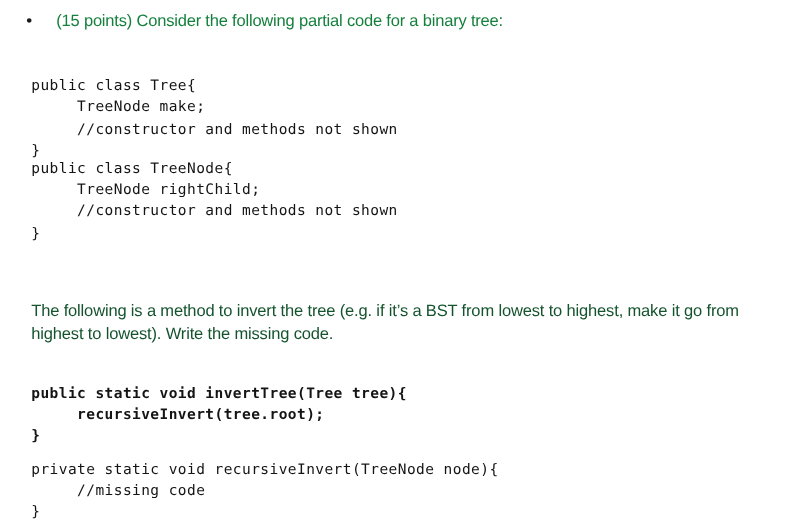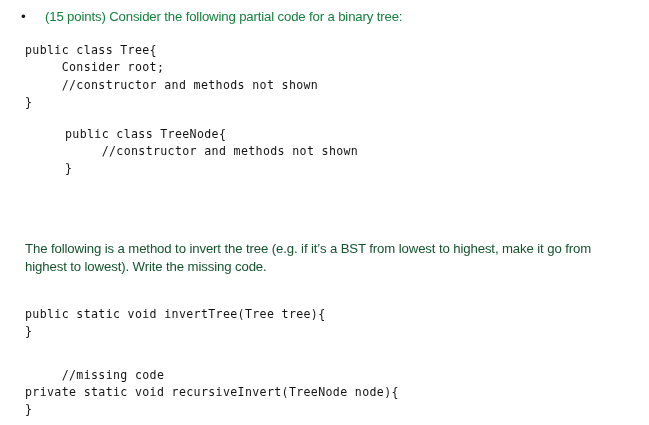--- a/index.html
+++ b/index.html
@@ -72,38 +72,38 @@
     white-space: pre;
     color: #141414;
     letter-spacing: 0.35px;
   }
   .code-block .code-line {
     white-space: pre;
     display: block;
     height: 17.4px;
   }
 
-  #code-tree        { top: 26px; margin-top: 16px;  }
-  #code-treenode    { top: 114px; margin-left: 40px; }
-  #code-inverttree  { top: 294px; }
+  #code-tree        { top: 44px; margin-top: 16px;  }
+  #code-treenode    { top: 114px; }
+  #code-inverttree  { top: 294px; font-weight: bold; }
   #code-recursive   { top: 355px; }
 </style>
 </head>
 <body>
 
 <div class="page">
 
   <div class="bullet-row">
     <span class="bullet-marker">•</span>
     <span class="bullet-text">(15 points) Consider the following partial code for a binary tree:</span>
   </div>
 
-  <pre class="code-block" id="code-tree"><span class="code-line">public class Tree{</span><span class="code-line">     Consider root;</span><span class="code-line">     //constructor and methods not shown</span><span class="code-line">}</span></pre>
+  <pre class="code-block" id="code-tree"><span class="code-line">public class Tree{</span><span class="code-line">     TreeNode make;</span><span class="code-line">     //constructor and methods not shown</span><span class="code-line">}</span></pre>
 
-  <pre class="code-block" id="code-treenode"><span class="code-line">public class TreeNode{</span><span class="code-line">     //constructor and methods not shown</span><span class="code-line">}</span></pre>
+  <pre class="code-block" id="code-treenode"><span class="code-line">public class TreeNode{</span><span class="code-line">     TreeNode rightChild;</span><span class="code-line">     //constructor and methods not shown</span><span class="code-line">}</span></pre>
 
   <div class="body-para">The following is a method to invert the tree (e.g. if it’s a BST from lowest to highest, make it go from highest to lowest). Write the missing code.</div>
 
-  <pre class="code-block" id="code-inverttree"><span class="code-line">public static void invertTree(Tree tree){</span><span class="code-line">}</span></pre>
+  <pre class="code-block" id="code-inverttree"><span class="code-line">public static void invertTree(Tree tree){</span><span class="code-line">     recursiveInvert(tree.root);</span><span class="code-line">}</span></pre>
 
-  <pre class="code-block" id="code-recursive"><span class="code-line">     //missing code</span><span class="code-line">private static void recursiveInvert(TreeNode node){</span><span class="code-line">}</span></pre>
+  <pre class="code-block" id="code-recursive"><span class="code-line">private static void recursiveInvert(TreeNode node){</span><span class="code-line">     //missing code</span><span class="code-line">}</span></pre>
 
 </div>
 
 </body></html>

